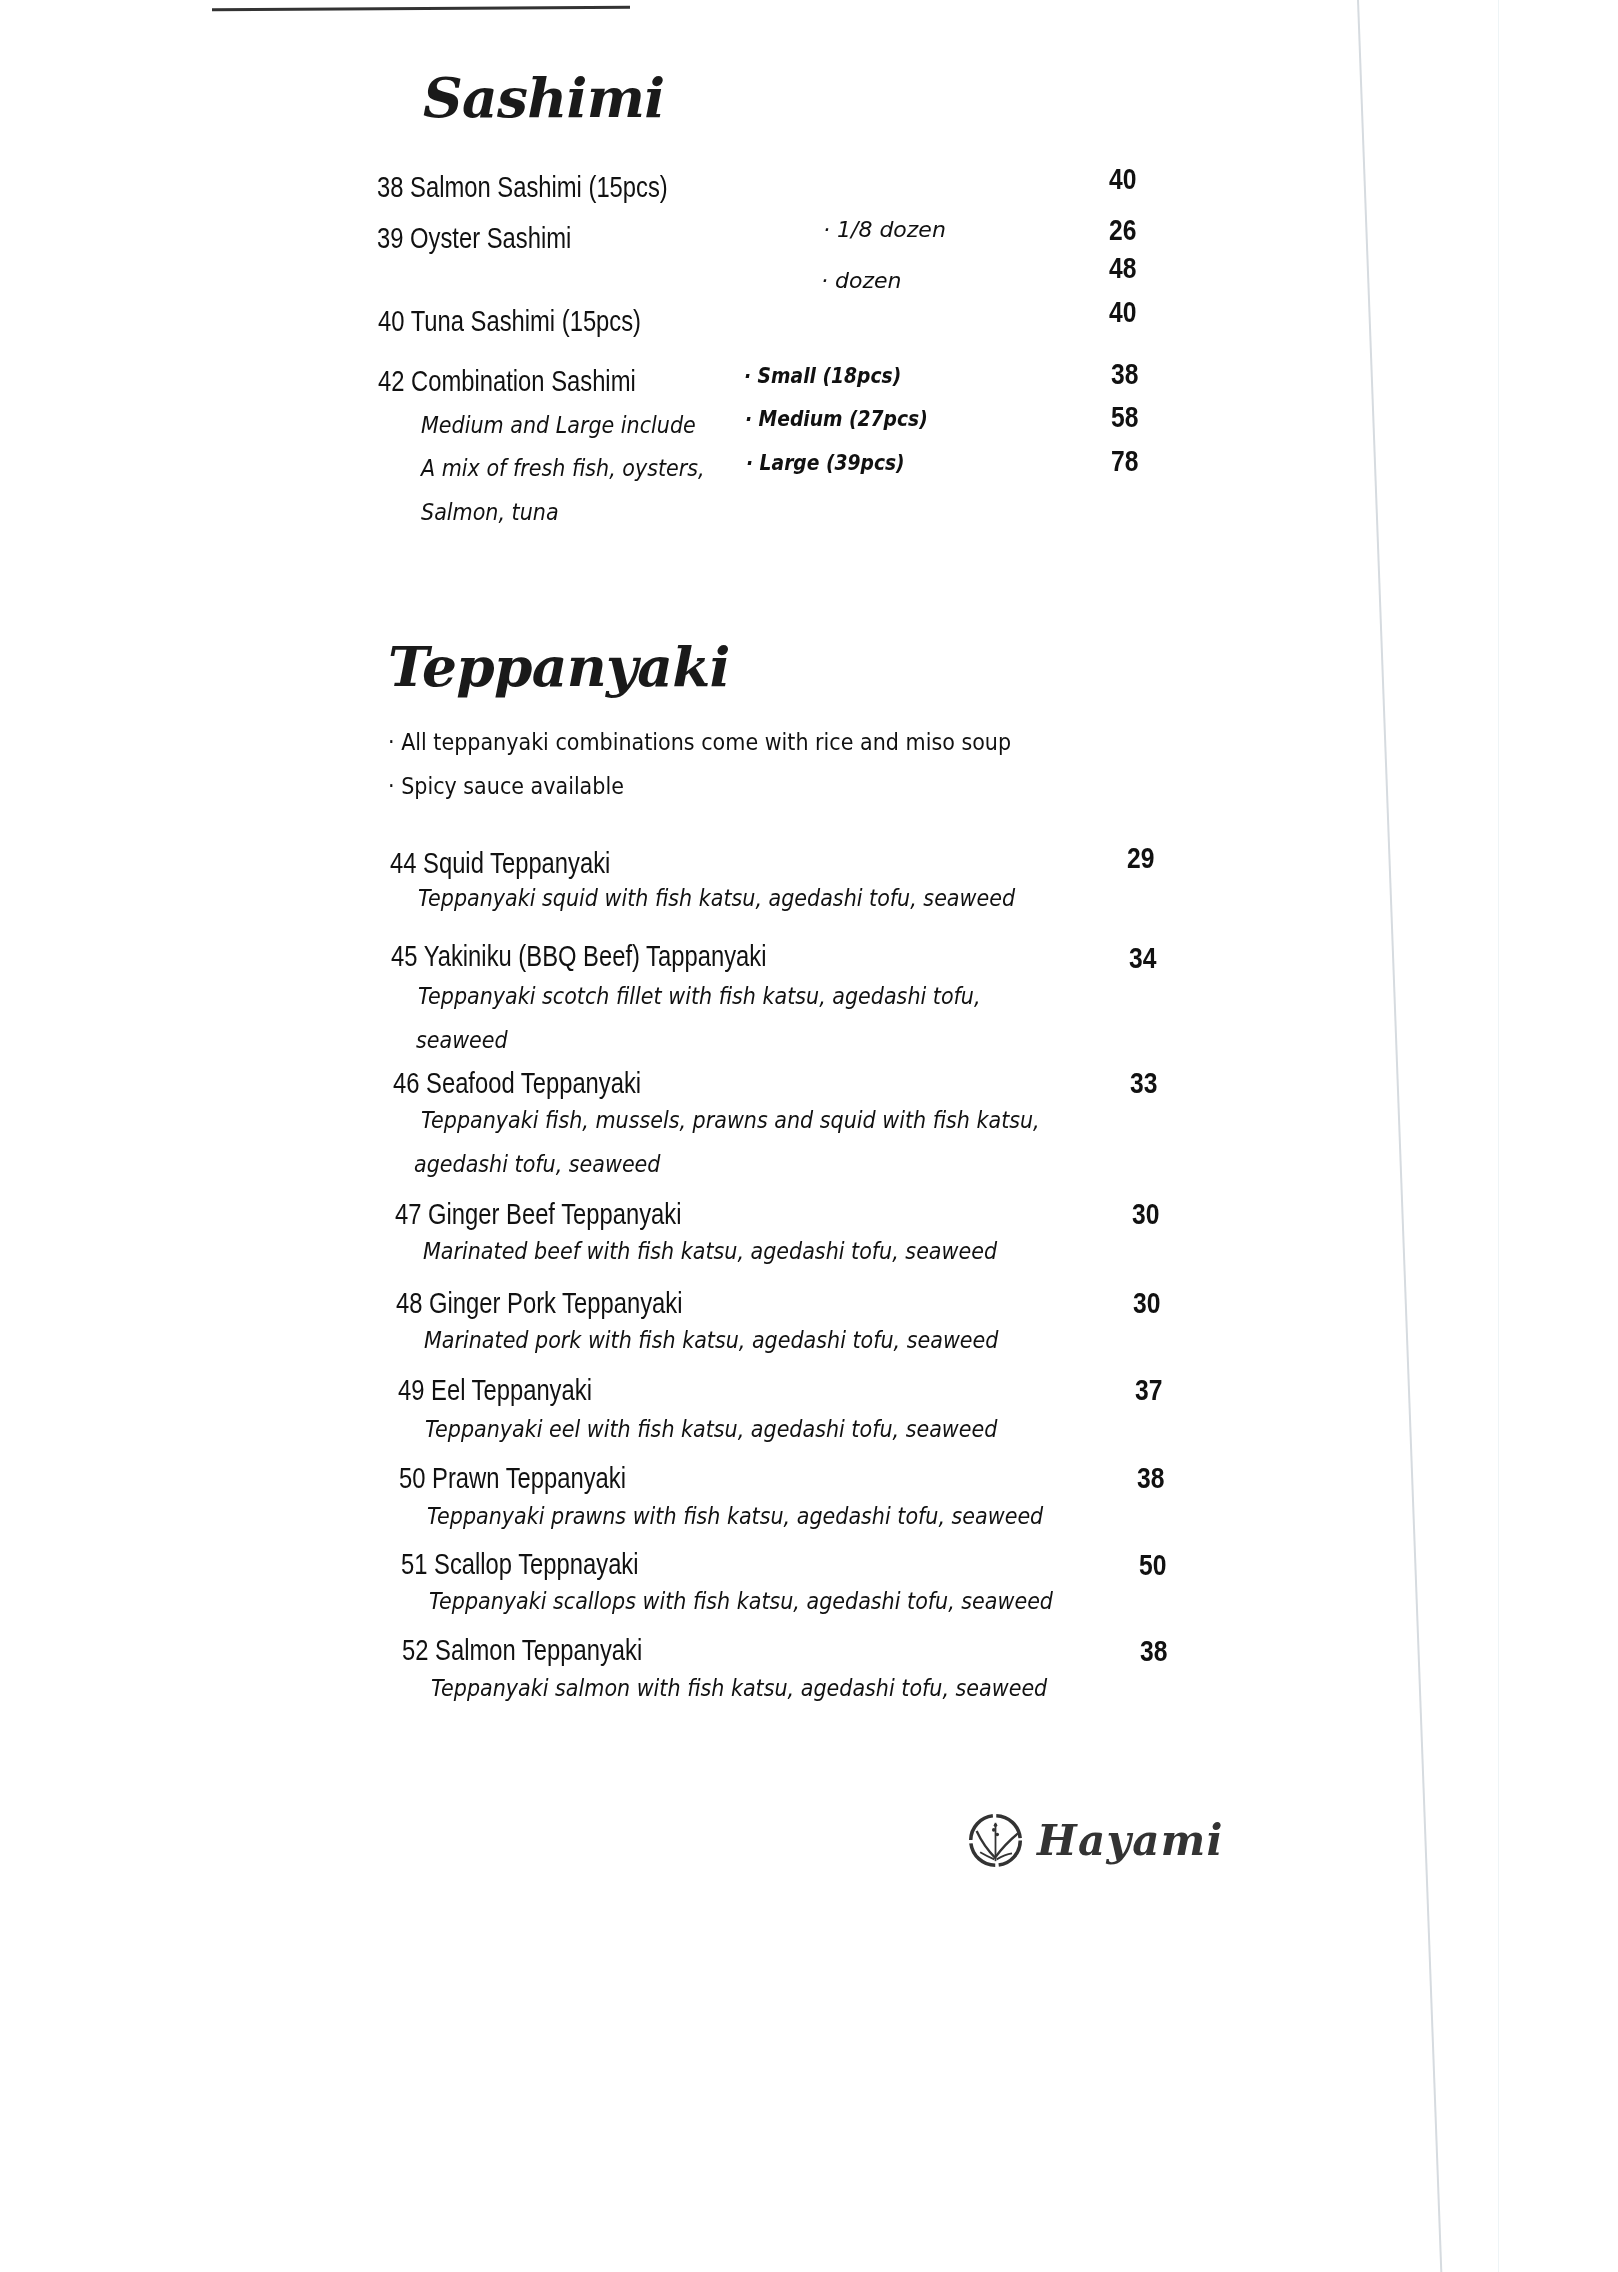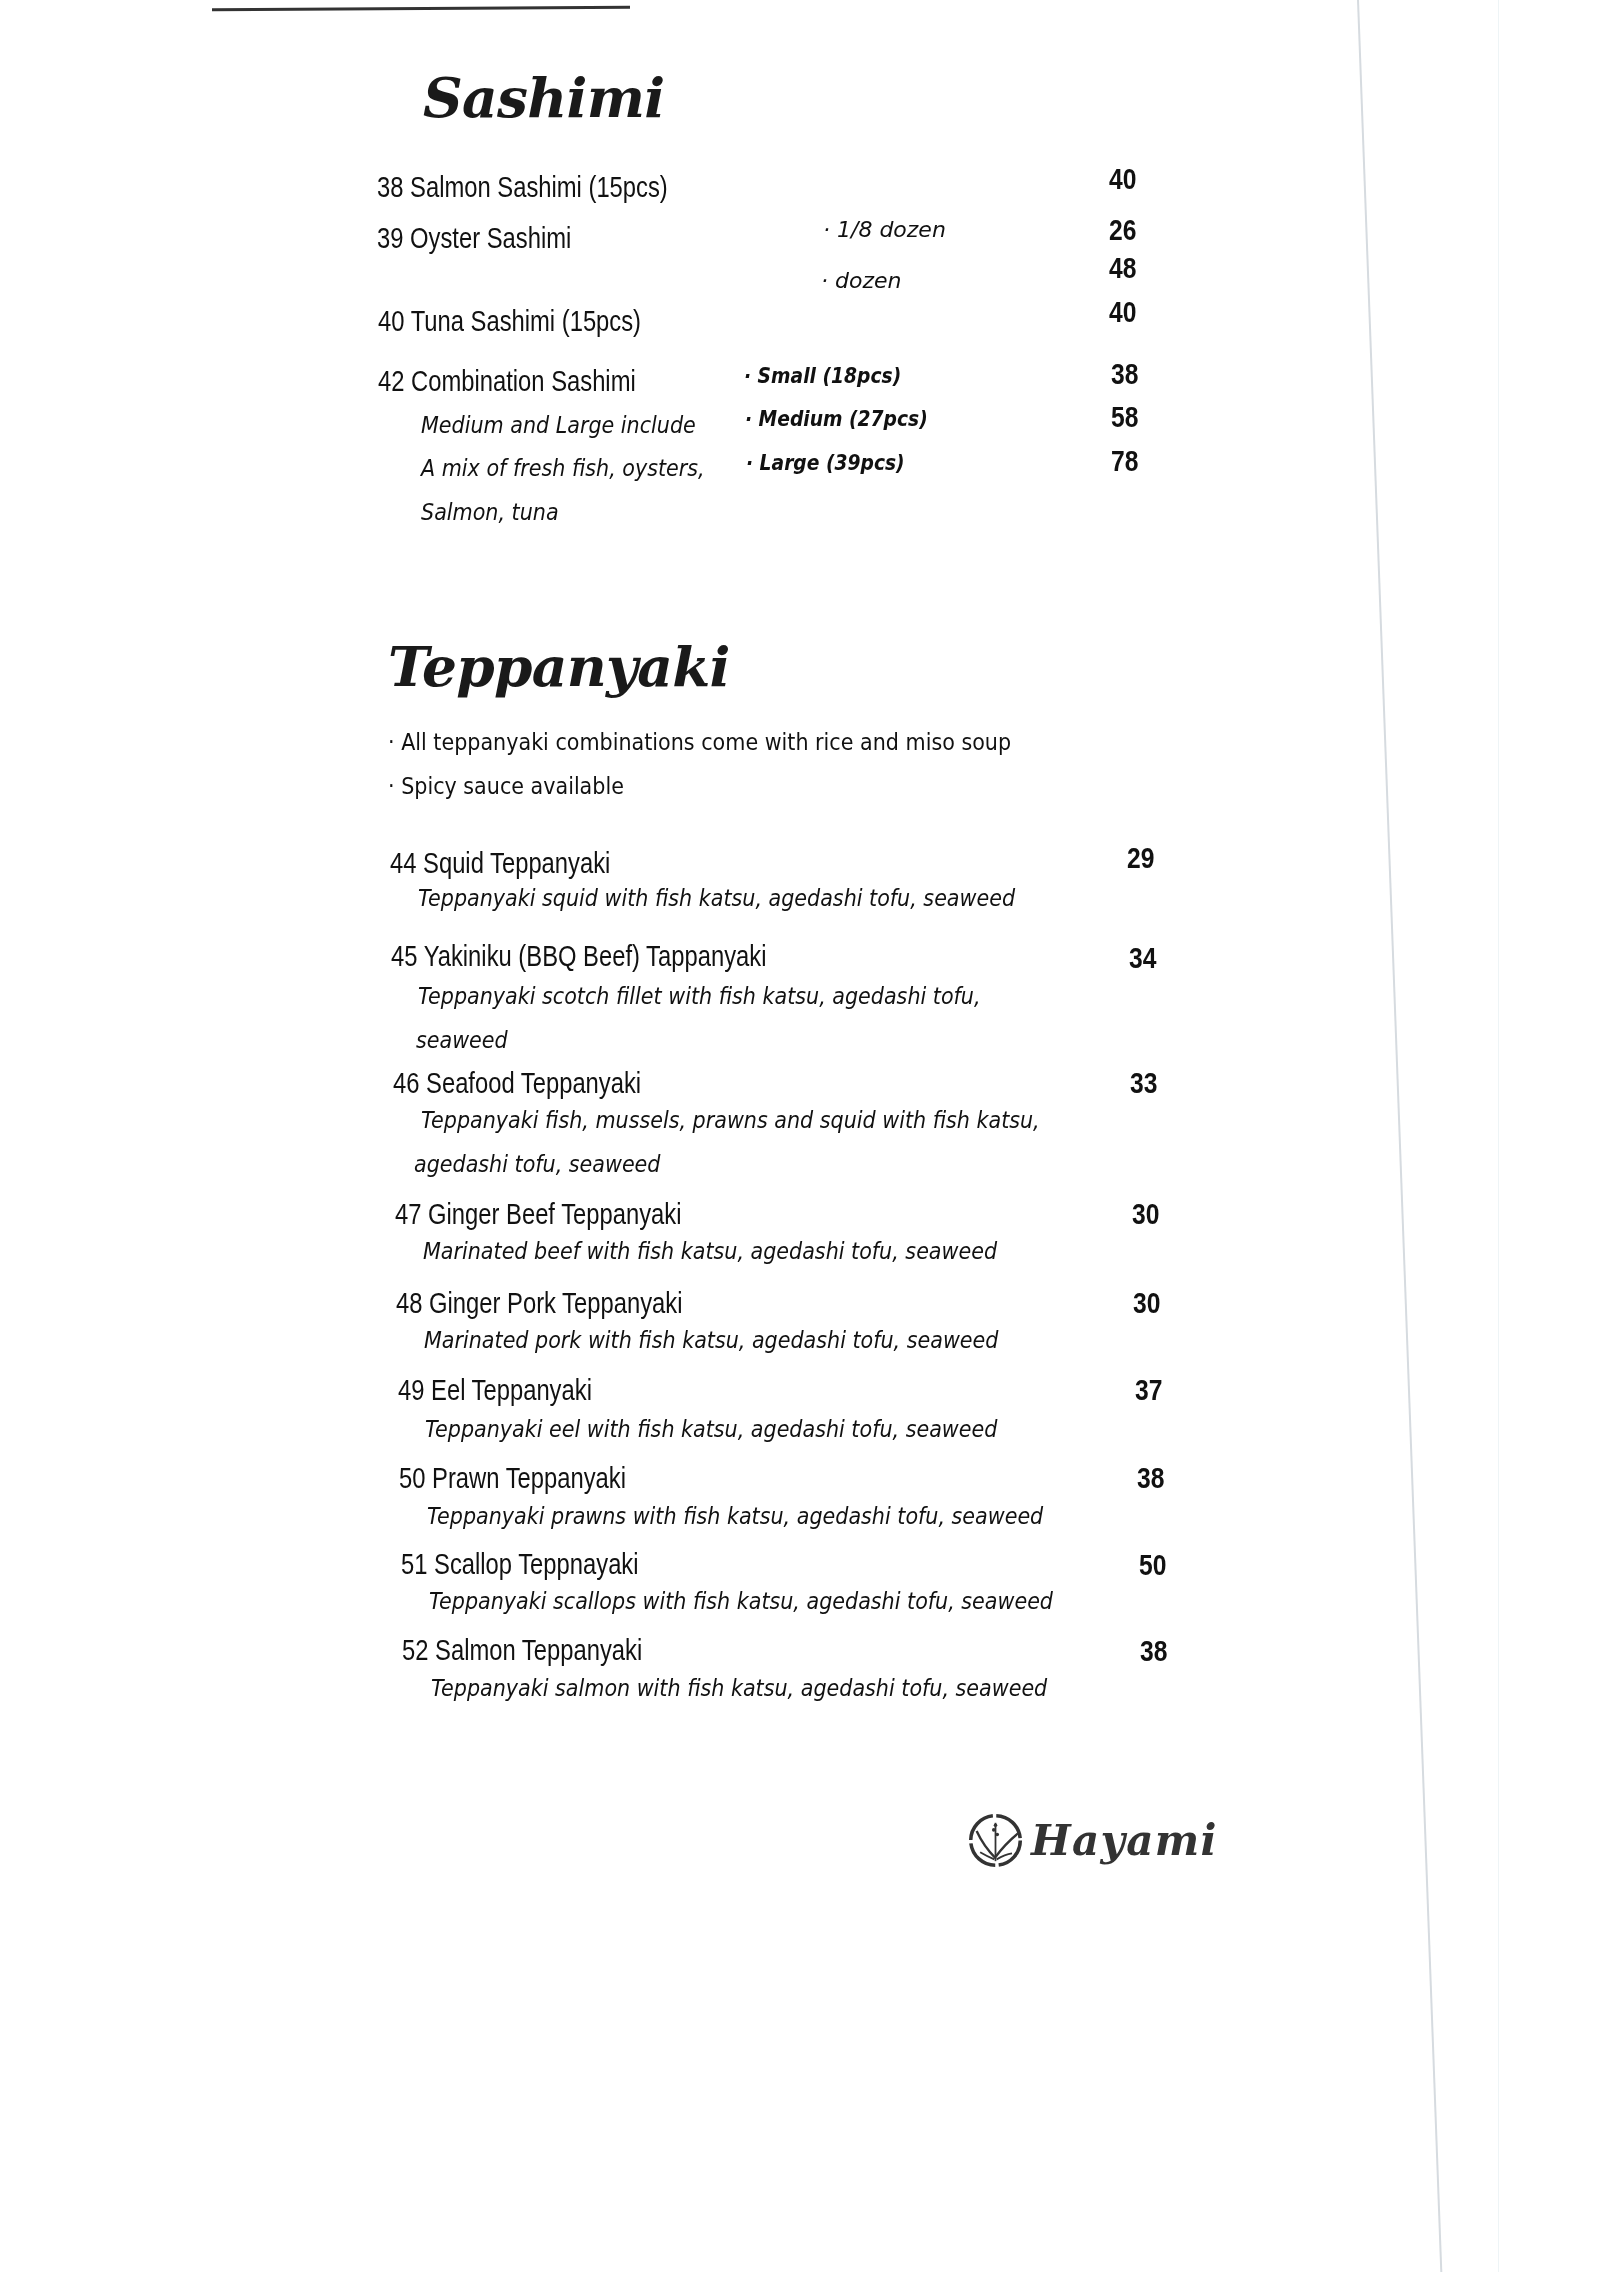--- a/index.html
+++ b/index.html
@@ -16,21 +16,21 @@
     position: absolute; font-family: "DejaVu Serif", serif; font-style: italic; font-weight: bold;
     font-size: 55px; letter-spacing: -0.7px; color: #1a1a1a;
   }
   .item-name { position: absolute; font-family: "Liberation Sans", sans-serif; font-size: 29px; transform: scaleX(0.82); transform-origin: left; white-space: nowrap; }
   .price { position: absolute; font-family: "Liberation Sans", sans-serif; font-weight: bold; font-size: 29px; transform: scaleX(0.85); transform-origin: left; }
   .opt { position: absolute; font-family: "DejaVu Sans", sans-serif; font-style: italic; font-size: 22px; white-space: nowrap; }
   .opt.bold { font-weight: bold; transform: scaleX(0.85); transform-origin: left; }
   .desc { position: absolute; font-family: "DejaVu Sans", sans-serif; font-style: italic; font-size: 23.5px; white-space: nowrap; transform: scaleX(0.88); transform-origin: left; }
   .note { position: absolute; font-family: "DejaVu Sans", sans-serif; font-size: 23.5px; white-space: nowrap; transform: scaleX(0.88); transform-origin: left; }
 
-  .logo { position: absolute; left: 966px; top: 1811px; display: flex; align-items: center; gap: 6px; }
+  .logo { position: absolute; left: 966px; top: 1811px; display: flex; align-items: center; gap: 12px; }
   .logo-mark { width: 59px; height: 59px; }
   .logo-text { font-family: "DejaVu Serif", serif; font-weight: bold; font-style: italic; font-size: 42px; color: #333; letter-spacing: 1.3px; }
 </style>
 </head>
 <body>
 
 <div class="topline"></div>
 <div class="edge curve"></div>
 <div class="edge straight"></div>
 

